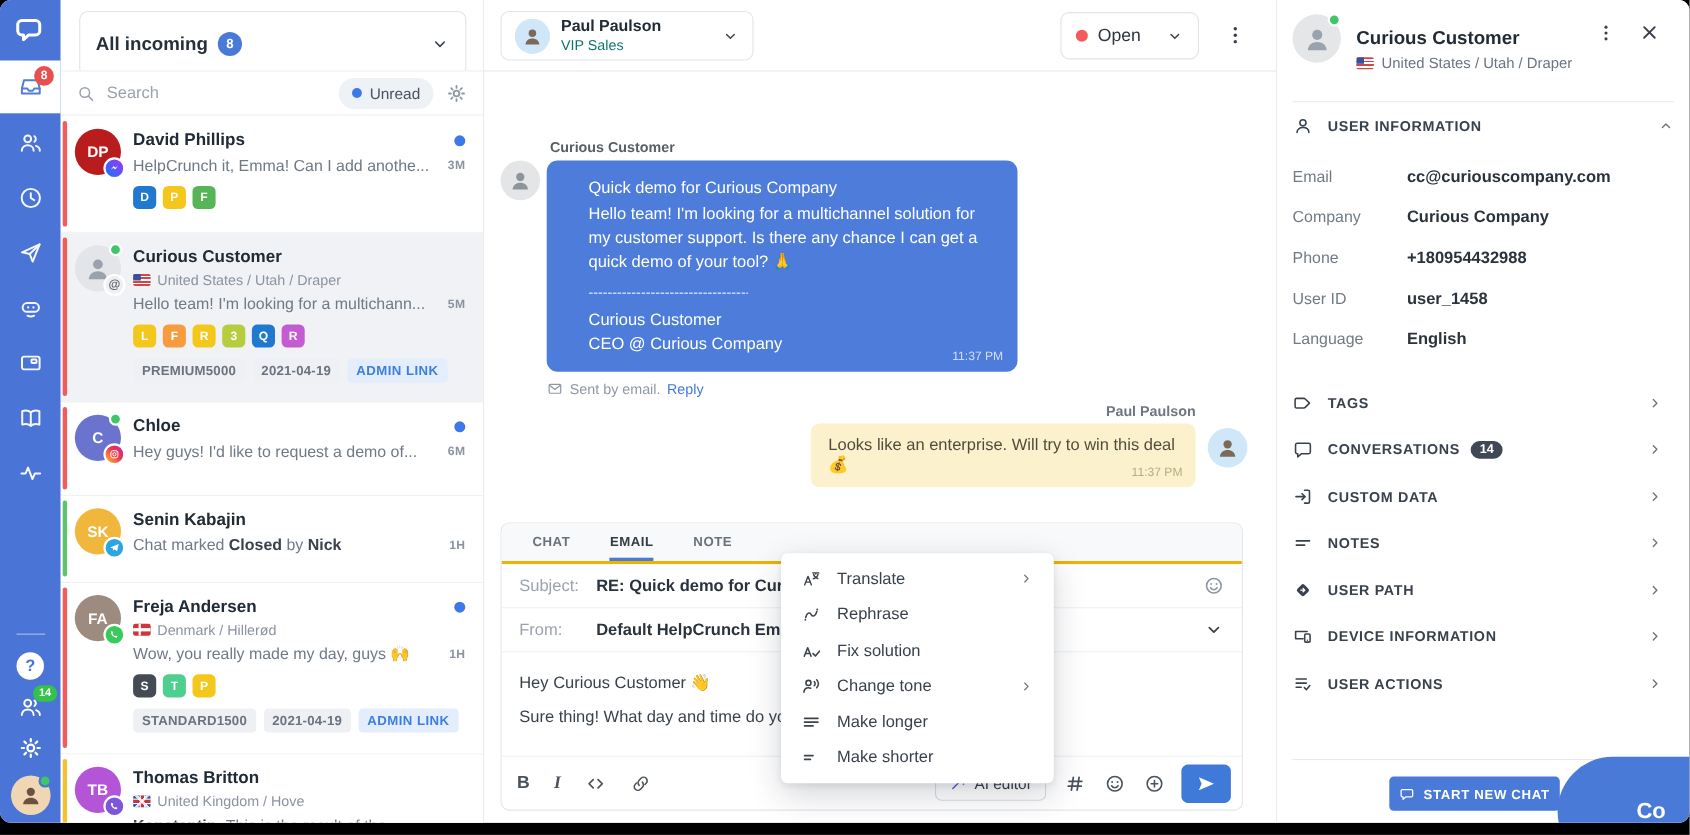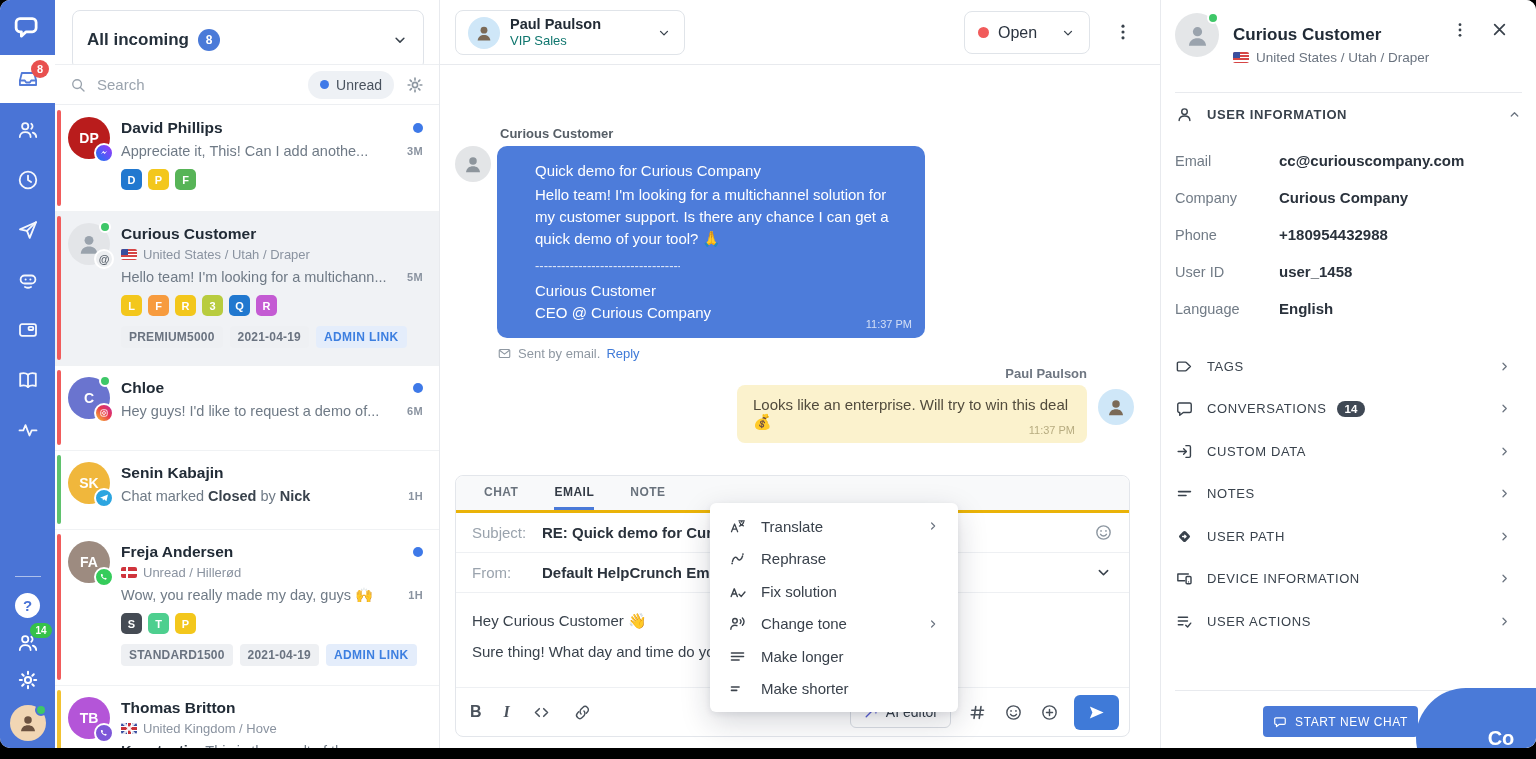--- a/index.html
+++ b/index.html
@@ -152,27 +152,27 @@
   .ui-head .ic{width:19px;height:19px;color:#39424c}
   .ui-head .t{margin-left:13px;font-size:13px;font-weight:700;letter-spacing:.6px;color:#39424c}
   .ui-head .chev{margin-left:auto;width:15px;height:15px;color:#6b7480}
   .fields{position:absolute;left:14px;right:14px;top:150px}
   .field{display:flex;margin-bottom:15px}
   .field .fl{width:104px;font-size:14.5px;color:#717b86;line-height:22px;flex:none}
   .field .fv{font-size:15px;font-weight:600;color:#2a323c;line-height:22px}
   .sections{position:absolute;left:0;right:0;top:345px}
   .sec{height:42.5px;display:flex;align-items:center;padding:0 24px 0 14px;cursor:pointer}
   .sec .ic{width:19px;height:19px;color:#39424c;flex:none}
-  .sec .t{margin-left:13px;font-size:13px;font-weight:400;letter-spacing:.6px;color:#39424c}
+  .sec .t{margin-left:13px;font-size:13px;font-weight:700;letter-spacing:.6px;color:#39424c}
   .sec .cnt{margin-left:10px;background:#3f4854;border-radius:10px;color:#fff;font-size:11.5px;font-weight:700;padding:2px 8px}
   .sec .chev{margin-left:auto;width:15px;height:15px;color:#6b7480}
   .r-div{position:absolute;left:14px;right:14px;bottom:57px;height:1px;background:#e8eaee}
   .start-chat{position:absolute;left:102px;bottom:11px;width:155px;height:31px;background:#4a7ad8;border-radius:4px;display:flex;align-items:center;justify-content:center;gap:8px;cursor:pointer}
   .start-chat .ic{width:14px;height:14px;color:#fff}
-  .start-chat .t{color:#fff;font-size:12px;font-weight:400;letter-spacing:.6px}
+  .start-chat .t{color:#fff;font-size:12px;font-weight:700;letter-spacing:.6px}
   .corner-widget{position:absolute;right:-50px;bottom:-40px;width:170px;height:100px;border-radius:50px;background:#4a7ad8;color:#fff;display:flex;align-items:center;justify-content:center;font-size:20px;font-weight:700;z-index:60;cursor:pointer}
 </style>
 </head>
 <body>
 
 <div class="app">
 
   <aside class="sidebar">
     <div class="sb-logo">
         <span class="ic">
@@ -311,21 +311,21 @@
   <span class="avatar " style="background:#b91c1c">DP
     <span class="ch-badge" style="background:linear-gradient(45deg,#1677f2,#a334fa)">
               <svg viewBox="0 0 24 24">
                 <path d="M5.6 14.6 10.6 8l3.1 2.9 4.7-3.5-5 6.6-3.1-2.9z" fill="#fff"></path>
               </svg>
             </span>
     
   </span>
   <div class="name">David Phillips</div>
           <div class="prev">
-            <span class="ptext">Appreciate it, This! Can I add anothe...</span>
+            <span class="ptext">HelpCrunch it, Emma! Can I add anothe...</span>
             <span class="ptime">3M</span>
           </div>
           <div class="tagrow">
             <span class="tag" style="background:#2178cf">D</span>
             <span class="tag" style="background:#f3c71c">P</span>
             <span class="tag" style="background:#57b457">F</span>
           </div>
           <span class="unread-dot"></span>
         </div>
         <div class="row selected" style="height: 154px;">
@@ -406,21 +406,21 @@
     <span class="ch-badge" style="background:#35cc5b">
               <svg viewBox="0 0 24 24">
                 <path d="M7.3 5.8c-1 .1-1.8.9-1.7 1.9.5 5 4.7 9.2 9.7 9.7 1 .1 1.8-.7 1.9-1.7l.1-1.2-3-1.2-1.3 1.3c-1.9-.9-3.4-2.4-4.3-4.3l1.3-1.3-1.2-3z" fill="#fff"></path>
               </svg>
             </span>
     
   </span>
   <div class="name">Freja Andersen</div>
           <div class="loc">
             <span class="flag dk"></span>
-            <span>Unread / Hillerød</span>
+            <span>Denmark / Hillerød</span>
           </div>
           <div class="prev">
             <span class="ptext">Wow, you really made my day, guys 🙌</span>
             <span class="ptime">1H</span>
           </div>
           <div class="tagrow">
             <span class="tag" style="background:#454b54">S</span>
             <span class="tag" style="background:#4ecf8f">T</span>
             <span class="tag" style="background:#f3c71c">P</span>
           </div>

